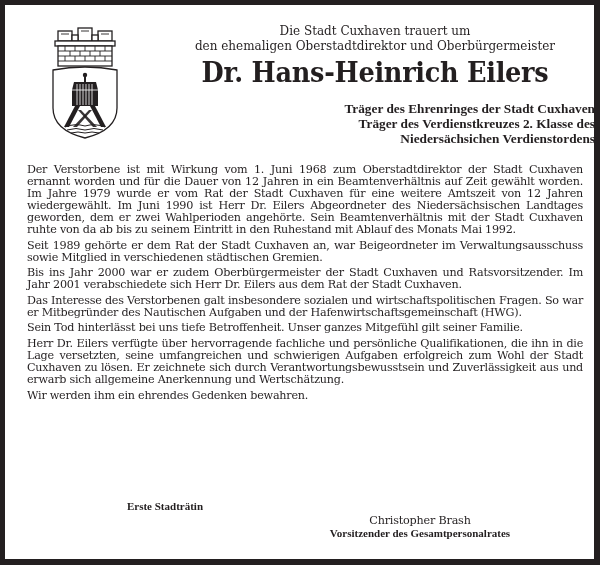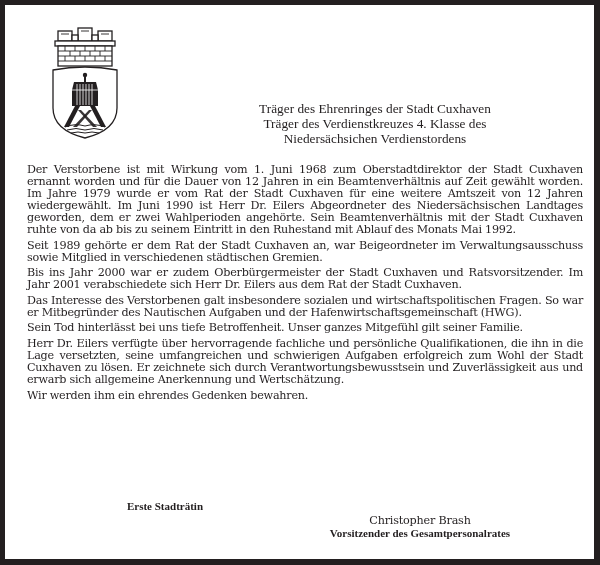--- a/index.html
+++ b/index.html
@@ -31,21 +31,21 @@
     font-weight: bold; font-size: 27.5px; line-height: 34px;
     margin: 1px 0 0 0; letter-spacing: -0.3px; white-space: nowrap;
     transform: scaleX(0.93); transform-origin: center;
   }
   .honors {
     position: absolute; left: 150px; top: 96px; width: 440px;
     text-align: center;
   }
   .honors div {
     font-family: "Liberation Serif", serif;
-    font-weight: normal; font-size: 13.3px; line-height: 15px;
+    font-weight: bold; font-size: 13.3px; line-height: 15px; text-align: right;
   }
   .body-text {
     position: absolute; left: 22px; top: 159px; width: 556px;
     font-family: "DejaVu Serif", serif;
     font-size: 11.2px; line-height: 12px;
     text-align: justify; hyphens: manual;
     letter-spacing: -0.25px;
   }
   .body-text p { margin: 0 0 3.6px 0; }
   .sig {
@@ -119,24 +119,29 @@
       </g>
 
       <g stroke="#231f20" stroke-width="1" fill="none">
         <path d="M20 107 Q30 103 40 106 Q50 103 60 107"></path>
         <path d="M22 110 Q31 107 40 110 Q49 107 58 110"></path>
         <path d="M26 113 Q33 111 40 113 Q47 111 54 113"></path>
       </g>
     </svg>
   </div>
 
+  <div class="header">
+    <p class="intro">Die Stadt Cuxhaven trauert um</p>
+    <p class="intro">den ehemaligen Oberstadtdirektor und Oberbürgermeister</p>
+    <h1 class="name">Dr. Hans-Heinrich Eilers</h1>
+  </div>
 
   <div class="honors">
     <div>Träger des Ehrenringes der Stadt Cuxhaven</div>
-    <div>Träger des Verdienstkreuzes 4. Klasse des</div>
+    <div>Träger des Verdienstkreuzes 2. Klasse des</div>
     <div>Niedersächsichen Verdienstordens</div>
   </div>
 
   <div class="body-text">
     <p>Der Verstorbene ist mit Wirkung vom 1. Juni 1968 zum Oberstadtdirektor der Stadt Cuxhaven ernannt worden und für die Dauer von 12 Jahren in ein Beamtenverhältnis auf Zeit gewählt worden. Im Jahre 1979 wurde er vom Rat der Stadt Cuxhaven für eine weitere Amtszeit von 12 Jahren wiedergewählt. Im Juni 1990 ist Herr Dr. Eilers Abgeord­neter des Niedersächsischen Landtages geworden, dem er zwei Wahlperioden angehörte. Sein Beamtenverhältnis mit der Stadt Cuxhaven ruhte von da ab bis zu seinem Eintritt in den Ruhestand mit Ablauf des Monats Mai 1992.</p>
     <p>Seit 1989 gehörte er dem Rat der Stadt Cuxhaven an, war Beigeordneter im Verwaltungs­ausschuss sowie Mitglied in verschiedenen städtischen Gremien.</p>
     <p>Bis ins Jahr 2000 war er zudem Oberbürgermeister der Stadt Cuxhaven und Ratsvorsit­zender. Im Jahr 2001 verabschiedete sich Herr Dr. Eilers aus dem Rat der Stadt Cuxhaven.</p>
     <p>Das Interesse des Verstorbenen galt insbesondere sozialen und wirtschaftspolitischen Fragen. So war er Mitbegründer des Nautischen Aufgaben und der Hafenwirtschafts­gemeinschaft (HWG).</p>
     <p>Sein Tod hinterlässt bei uns tiefe Betroffenheit. Unser ganzes Mitgefühl gilt seiner Familie.</p>
     <p>Herr Dr. Eilers verfügte über hervorragende fachliche und persönliche Qualifikationen, die ihn in die Lage versetzten, seine umfangreichen und schwierigen Aufgaben erfolgreich zum Wohl der Stadt Cuxhaven zu lösen. Er zeichnete sich durch Verantwortungsbewusst­sein und Zuverlässigkeit aus und erwarb sich allgemeine Anerkennung und Wertschät­zung.</p>

